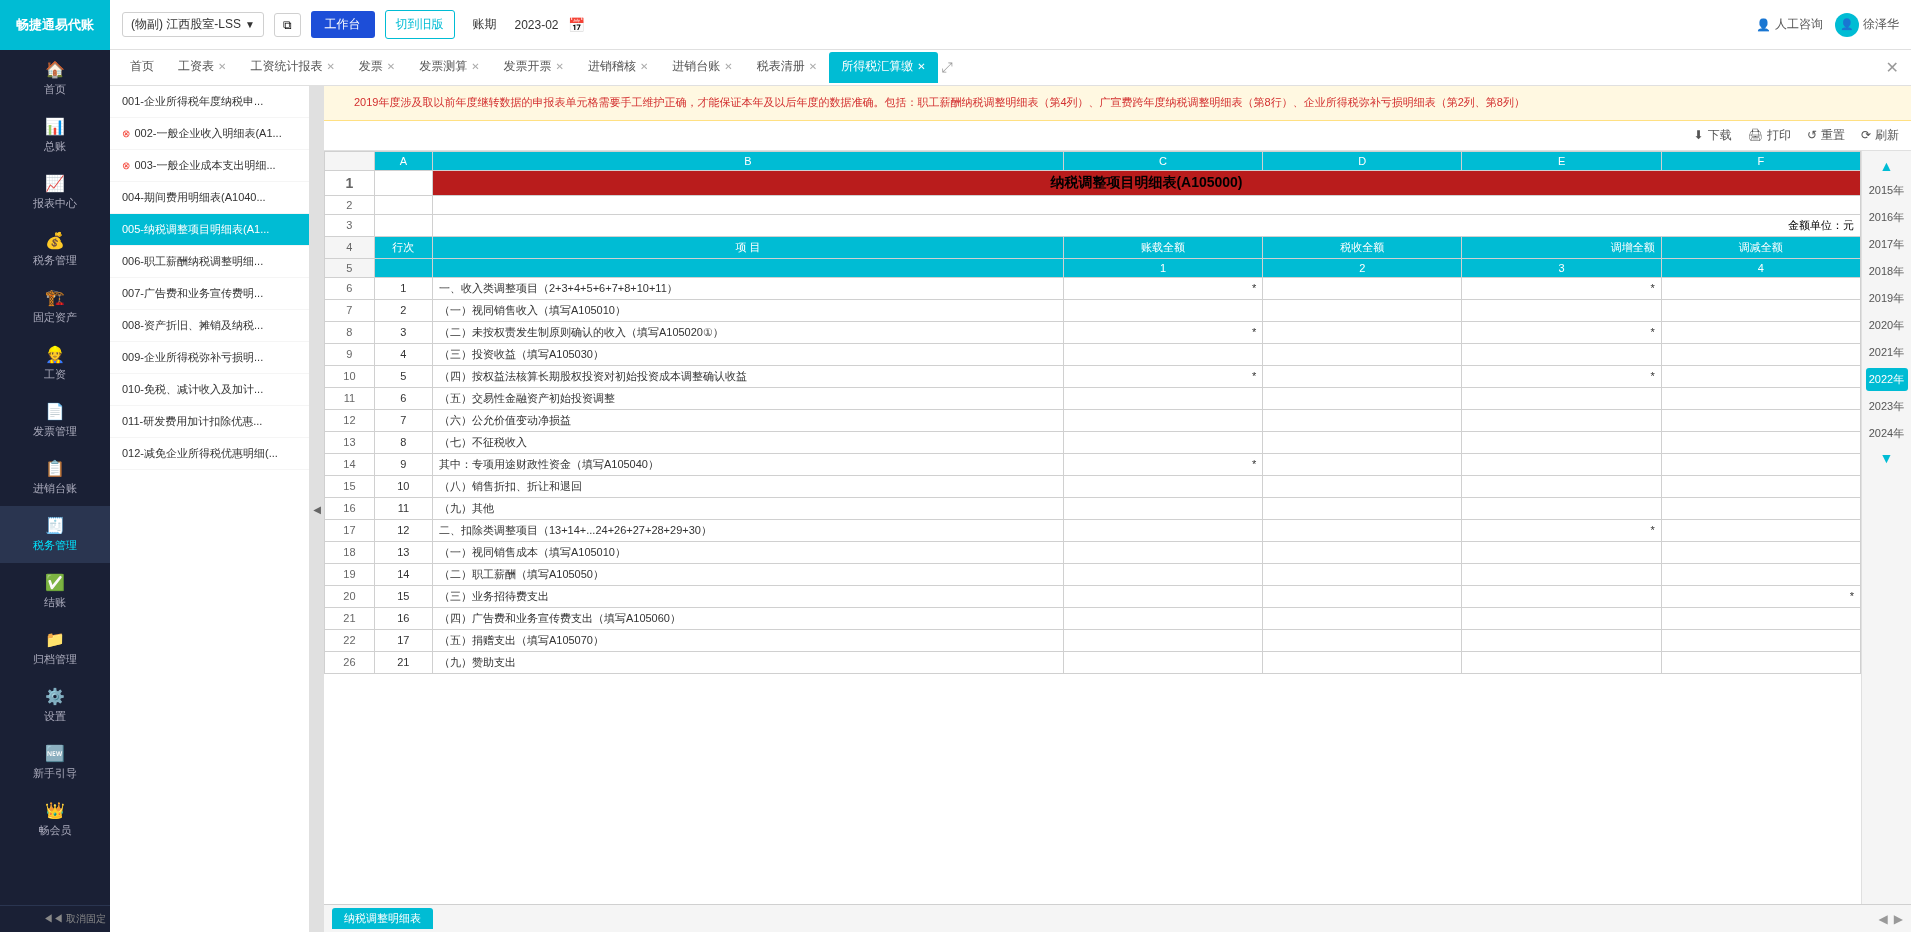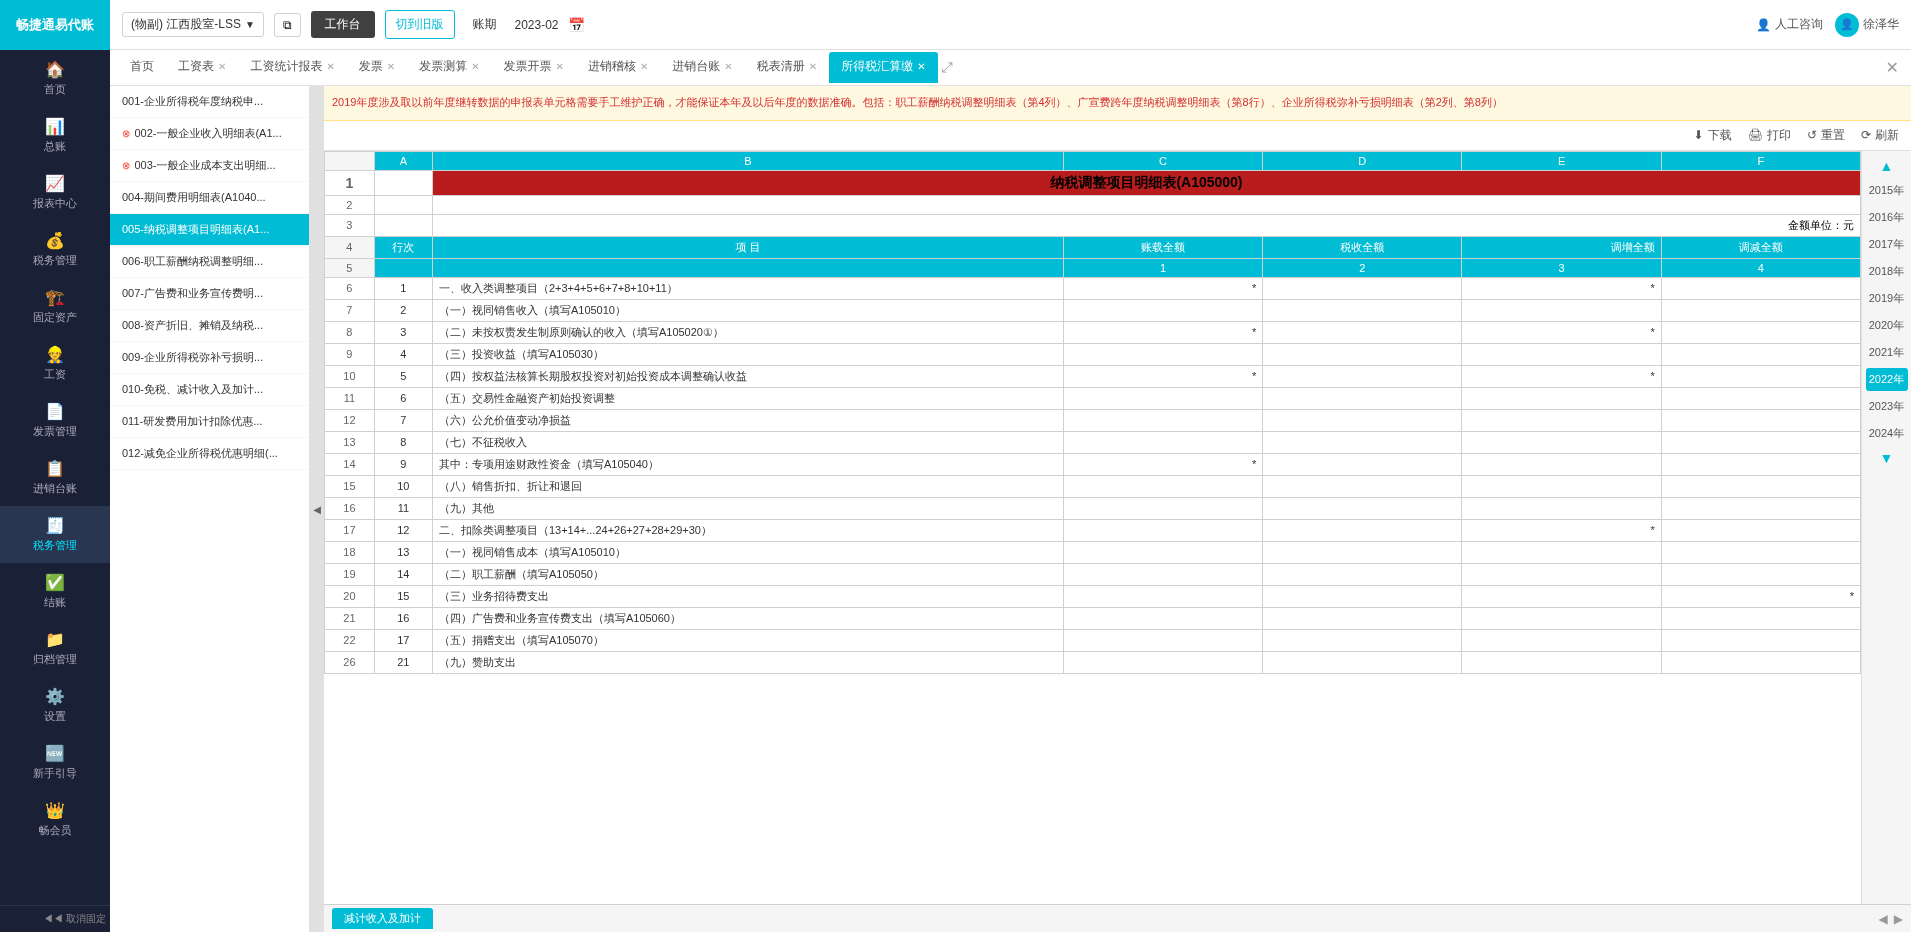--- a/index.html
+++ b/index.html
@@ -15,21 +15,21 @@
     .sidebar-fix { font-size: 10px; color: #888; padding: 6px 4px; text-align: right; cursor: pointer; }
 
     
     .main { flex: 1; display: flex; flex-direction: column; overflow: hidden; }
 
     
     .topbar { background: white; height: 50px; display: flex; align-items: center; padding: 0 12px; border-bottom: 1px solid #e0e0e0; gap: 10px; flex-shrink: 0; }
     .company-select { display: flex; align-items: center; gap: 4px; border: 1px solid #d0d0d0; border-radius: 3px; padding: 3px 8px; font-size: 12px; color: #333; cursor: pointer; }
     .company-select .arrow { font-size: 10px; }
     .btn-copy { border: 1px solid #d0d0d0; background: white; padding: 4px 8px; border-radius: 3px; cursor: pointer; font-size: 12px; }
-    .btn-workspace { background: #404040; color: white; border: none; padding: 5px 14px; border-radius: 3px; cursor: pointer; font-size: 12px; }
+    .btn-workspace { background: #1d4ed8; color: white; border: none; padding: 5px 14px; border-radius: 3px; cursor: pointer; font-size: 12px; }
     .btn-old { border: 1px solid #00bcd4; color: #00bcd4; background: white; padding: 5px 10px; border-radius: 3px; cursor: pointer; font-size: 12px; }
     .period-label { font-size: 12px; color: #333; margin-left: 8px; }
     .period-icon { font-size: 14px; color: #00bcd4; cursor: pointer; }
     .topbar-right { margin-left: auto; display: flex; align-items: center; gap: 12px; font-size: 12px; color: #555; }
     .user-area { display: flex; align-items: center; gap: 4px; cursor: pointer; }
     .avatar { width: 24px; height: 24px; background: #00bcd4; border-radius: 50%; display: flex; align-items: center; justify-content: center; color: white; font-size: 11px; }
 
     
     .tabbar { background: white; border-bottom: 1px solid #e0e0e0; display: flex; align-items: center; padding: 0 8px; height: 36px; flex-shrink: 0; overflow: hidden; }
     .tab { padding: 6px 12px; font-size: 12px; color: #555; cursor: pointer; border-bottom: 2px solid transparent; display: flex; align-items: center; gap: 4px; white-space: nowrap; }
@@ -46,21 +46,21 @@
     .left-panel { width: 200px; background: white; border-right: 1px solid #e0e0e0; display: flex; flex-direction: column; flex-shrink: 0; overflow-y: auto; }
     .left-panel-item { padding: 8px 12px; font-size: 11px; color: #333; cursor: pointer; border-bottom: 1px solid #f5f5f5; display: flex; align-items: center; gap: 4px; }
     .left-panel-item.active { background: #00bcd4; color: white; }
     .left-panel-item .err-icon { color: #f44336; font-size: 10px; }
     .left-panel-collapse { width: 14px; background: #e0e0e0; cursor: pointer; display: flex; align-items: center; justify-content: center; font-size: 10px; color: #666; flex-shrink: 0; }
 
     
     .right-panel { flex: 1; display: flex; flex-direction: column; overflow: hidden; background: #f5f5f5; }
 
     
-    .warning-bar { background: #fff8e1; padding: 8px 8px; font-size: 11px; color: #d32f2f; border-bottom: 1px solid #ffe082; flex-shrink: 0; line-height: 1.6; }
+    .warning-bar { background: #fff8e1; padding: 8px 30px; font-size: 11px; color: #d32f2f; border-bottom: 1px solid #ffe082; flex-shrink: 0; line-height: 1.6; }
 
     
     .toolbar { display: flex; align-items: center; justify-content: flex-end; padding: 6px 12px; background: white; border-bottom: 1px solid #e0e0e0; gap: 16px; flex-shrink: 0; }
     .toolbar-btn { display: flex; align-items: center; gap: 4px; cursor: pointer; font-size: 12px; color: #555; }
 
     
     .table-area { flex: 1; overflow: auto; background: white; position: relative; }
     .spreadsheet { border-collapse: collapse; width: 100%; min-width: 900px; font-size: 11px; }
     .spreadsheet th, .spreadsheet td { border: 1px solid #d0d0d0; padding: 3px 6px; white-space: nowrap; }
     .spreadsheet .row-num { background: #f5f5f5; color: #666; text-align: center; width: 30px; min-width: 30px; }
@@ -538,21 +538,21 @@
           <div class="year-item">2020年</div>
           <div class="year-item">2021年</div>
           <div class="year-item active">2022年</div>
           <div class="year-item">2023年</div>
           <div class="year-item">2024年</div>
           <span class="year-nav">▼</span>
         </div>
       </div>
 
       <div class="sheet-tab-bar">
-        <div class="sheet-tab">减计收入及加计</div>
+        <div class="sheet-tab">纳税调整明细表</div>
         <div class="sheet-nav">
           <span>◀</span>
           <span>▶</span>
         </div>
       </div>
     </div>
   </div>
 </div>
 
 </body></html>

